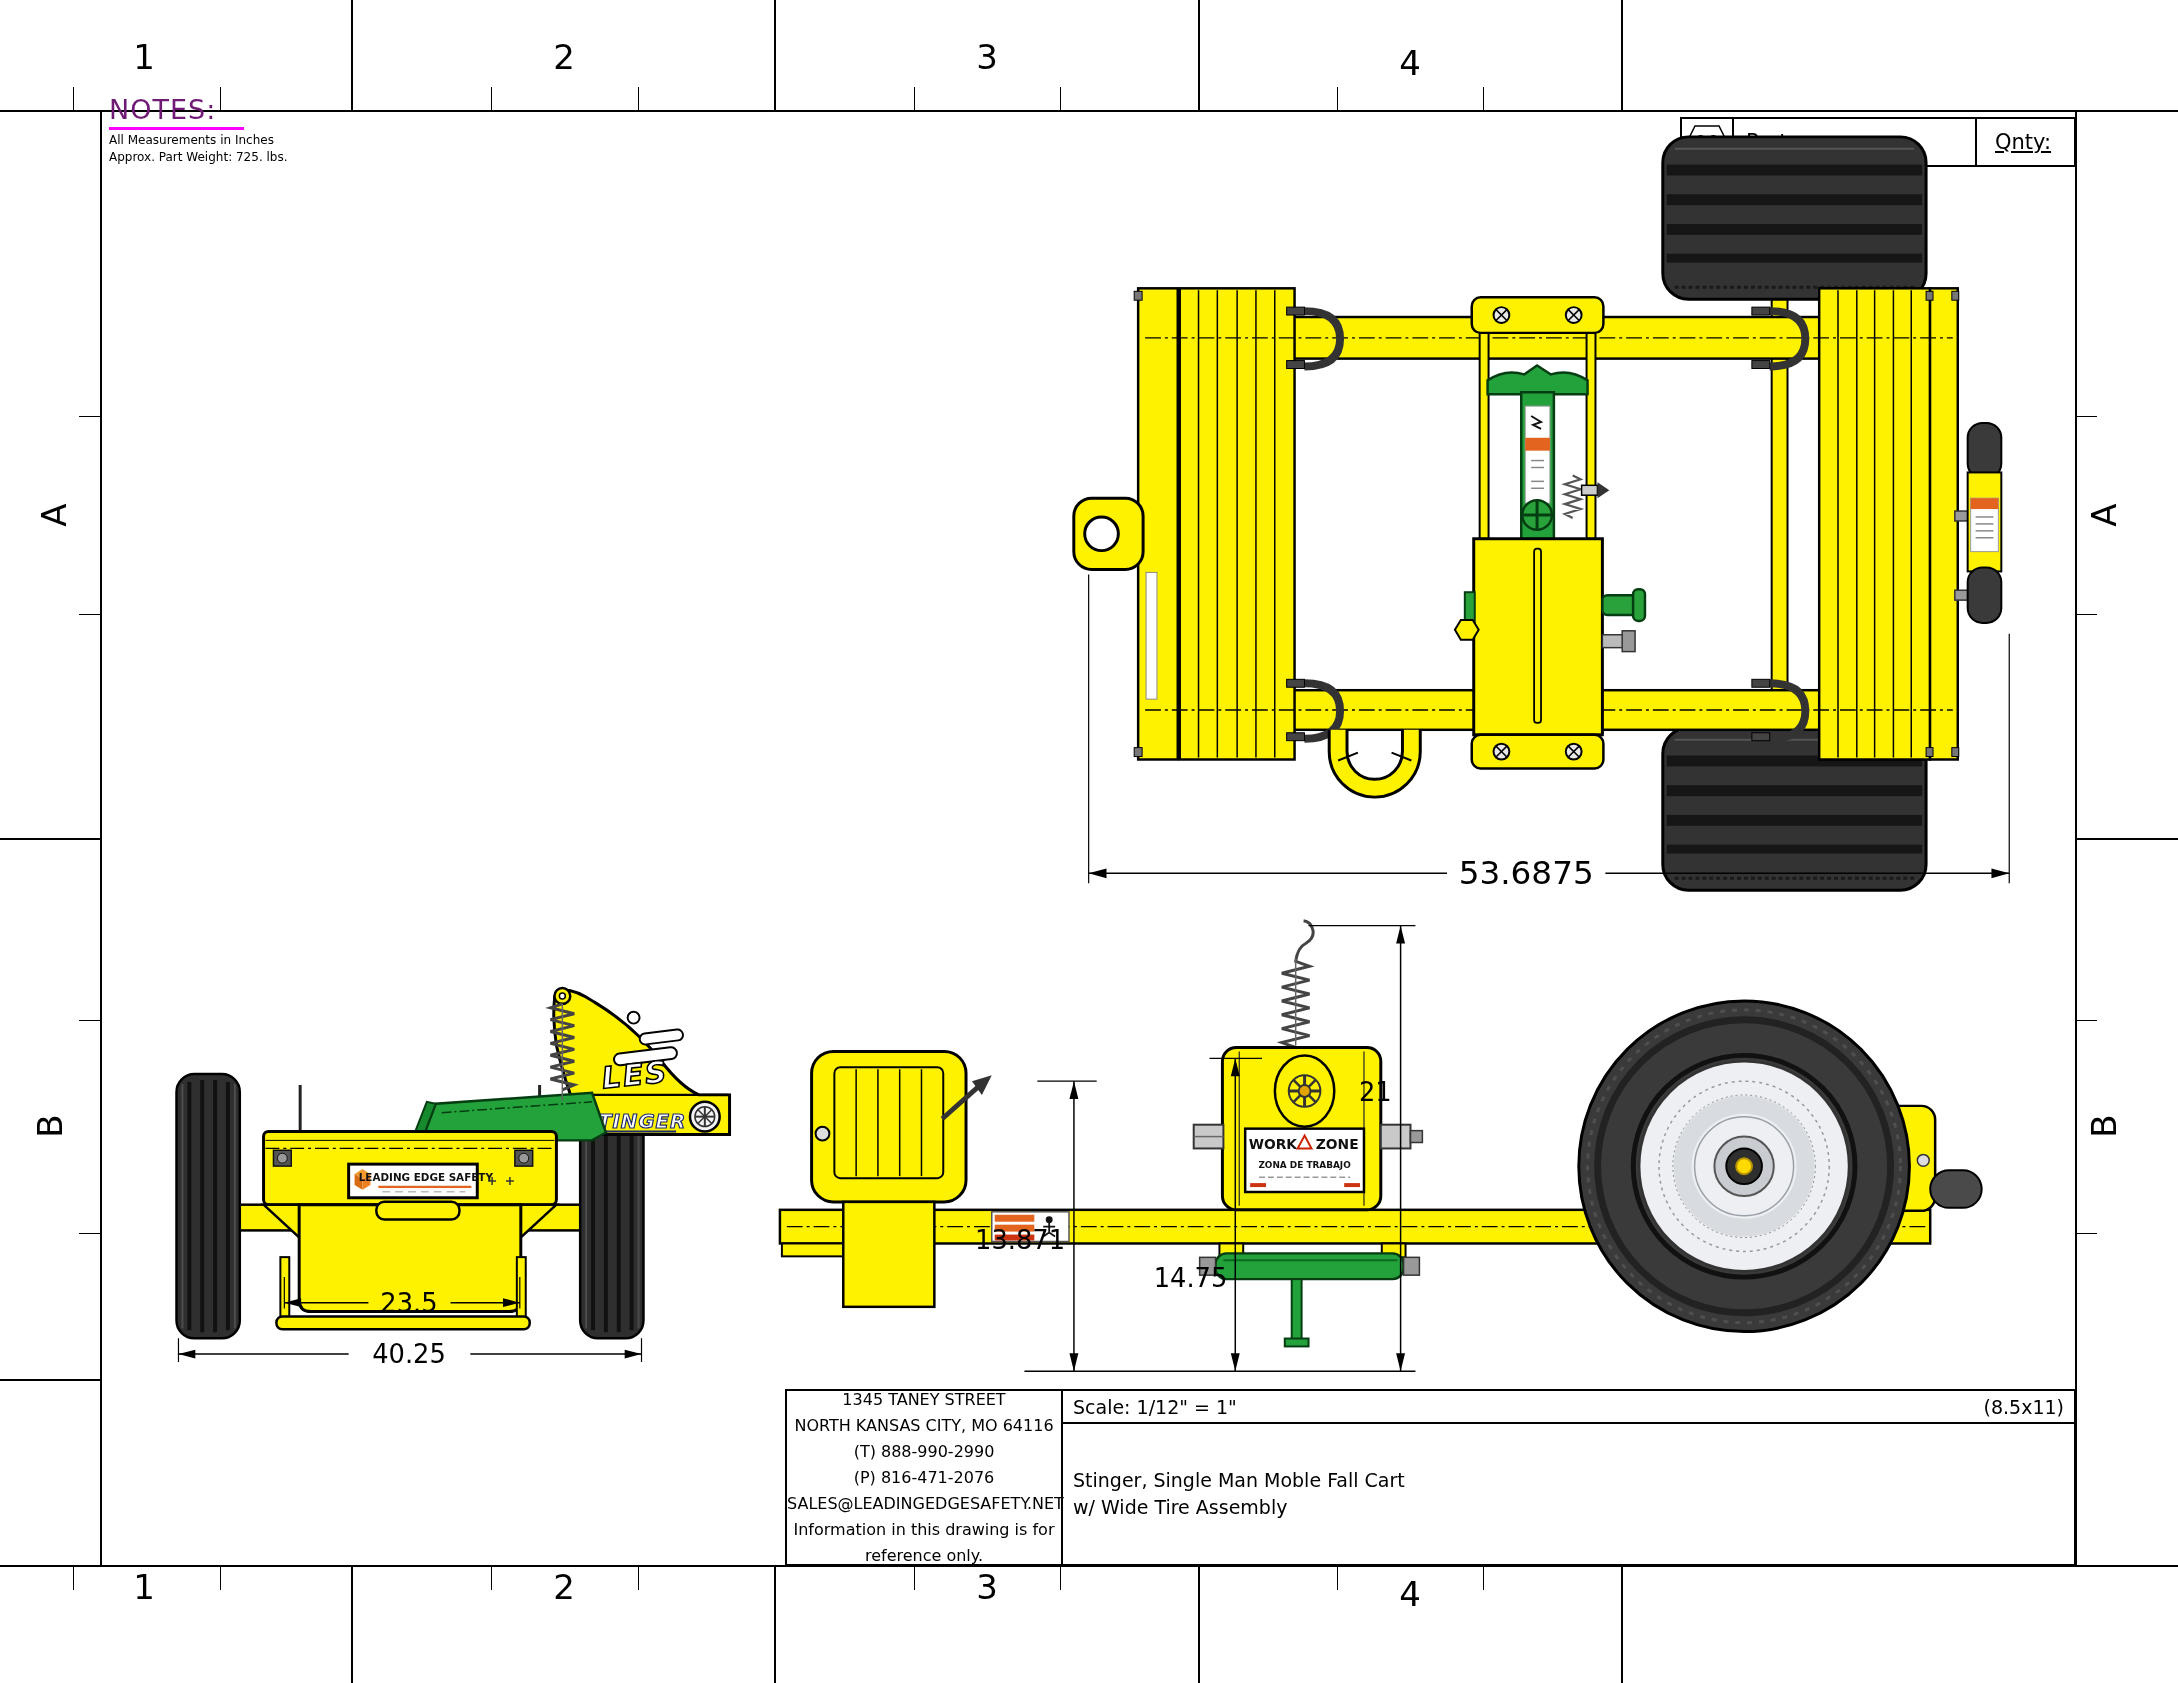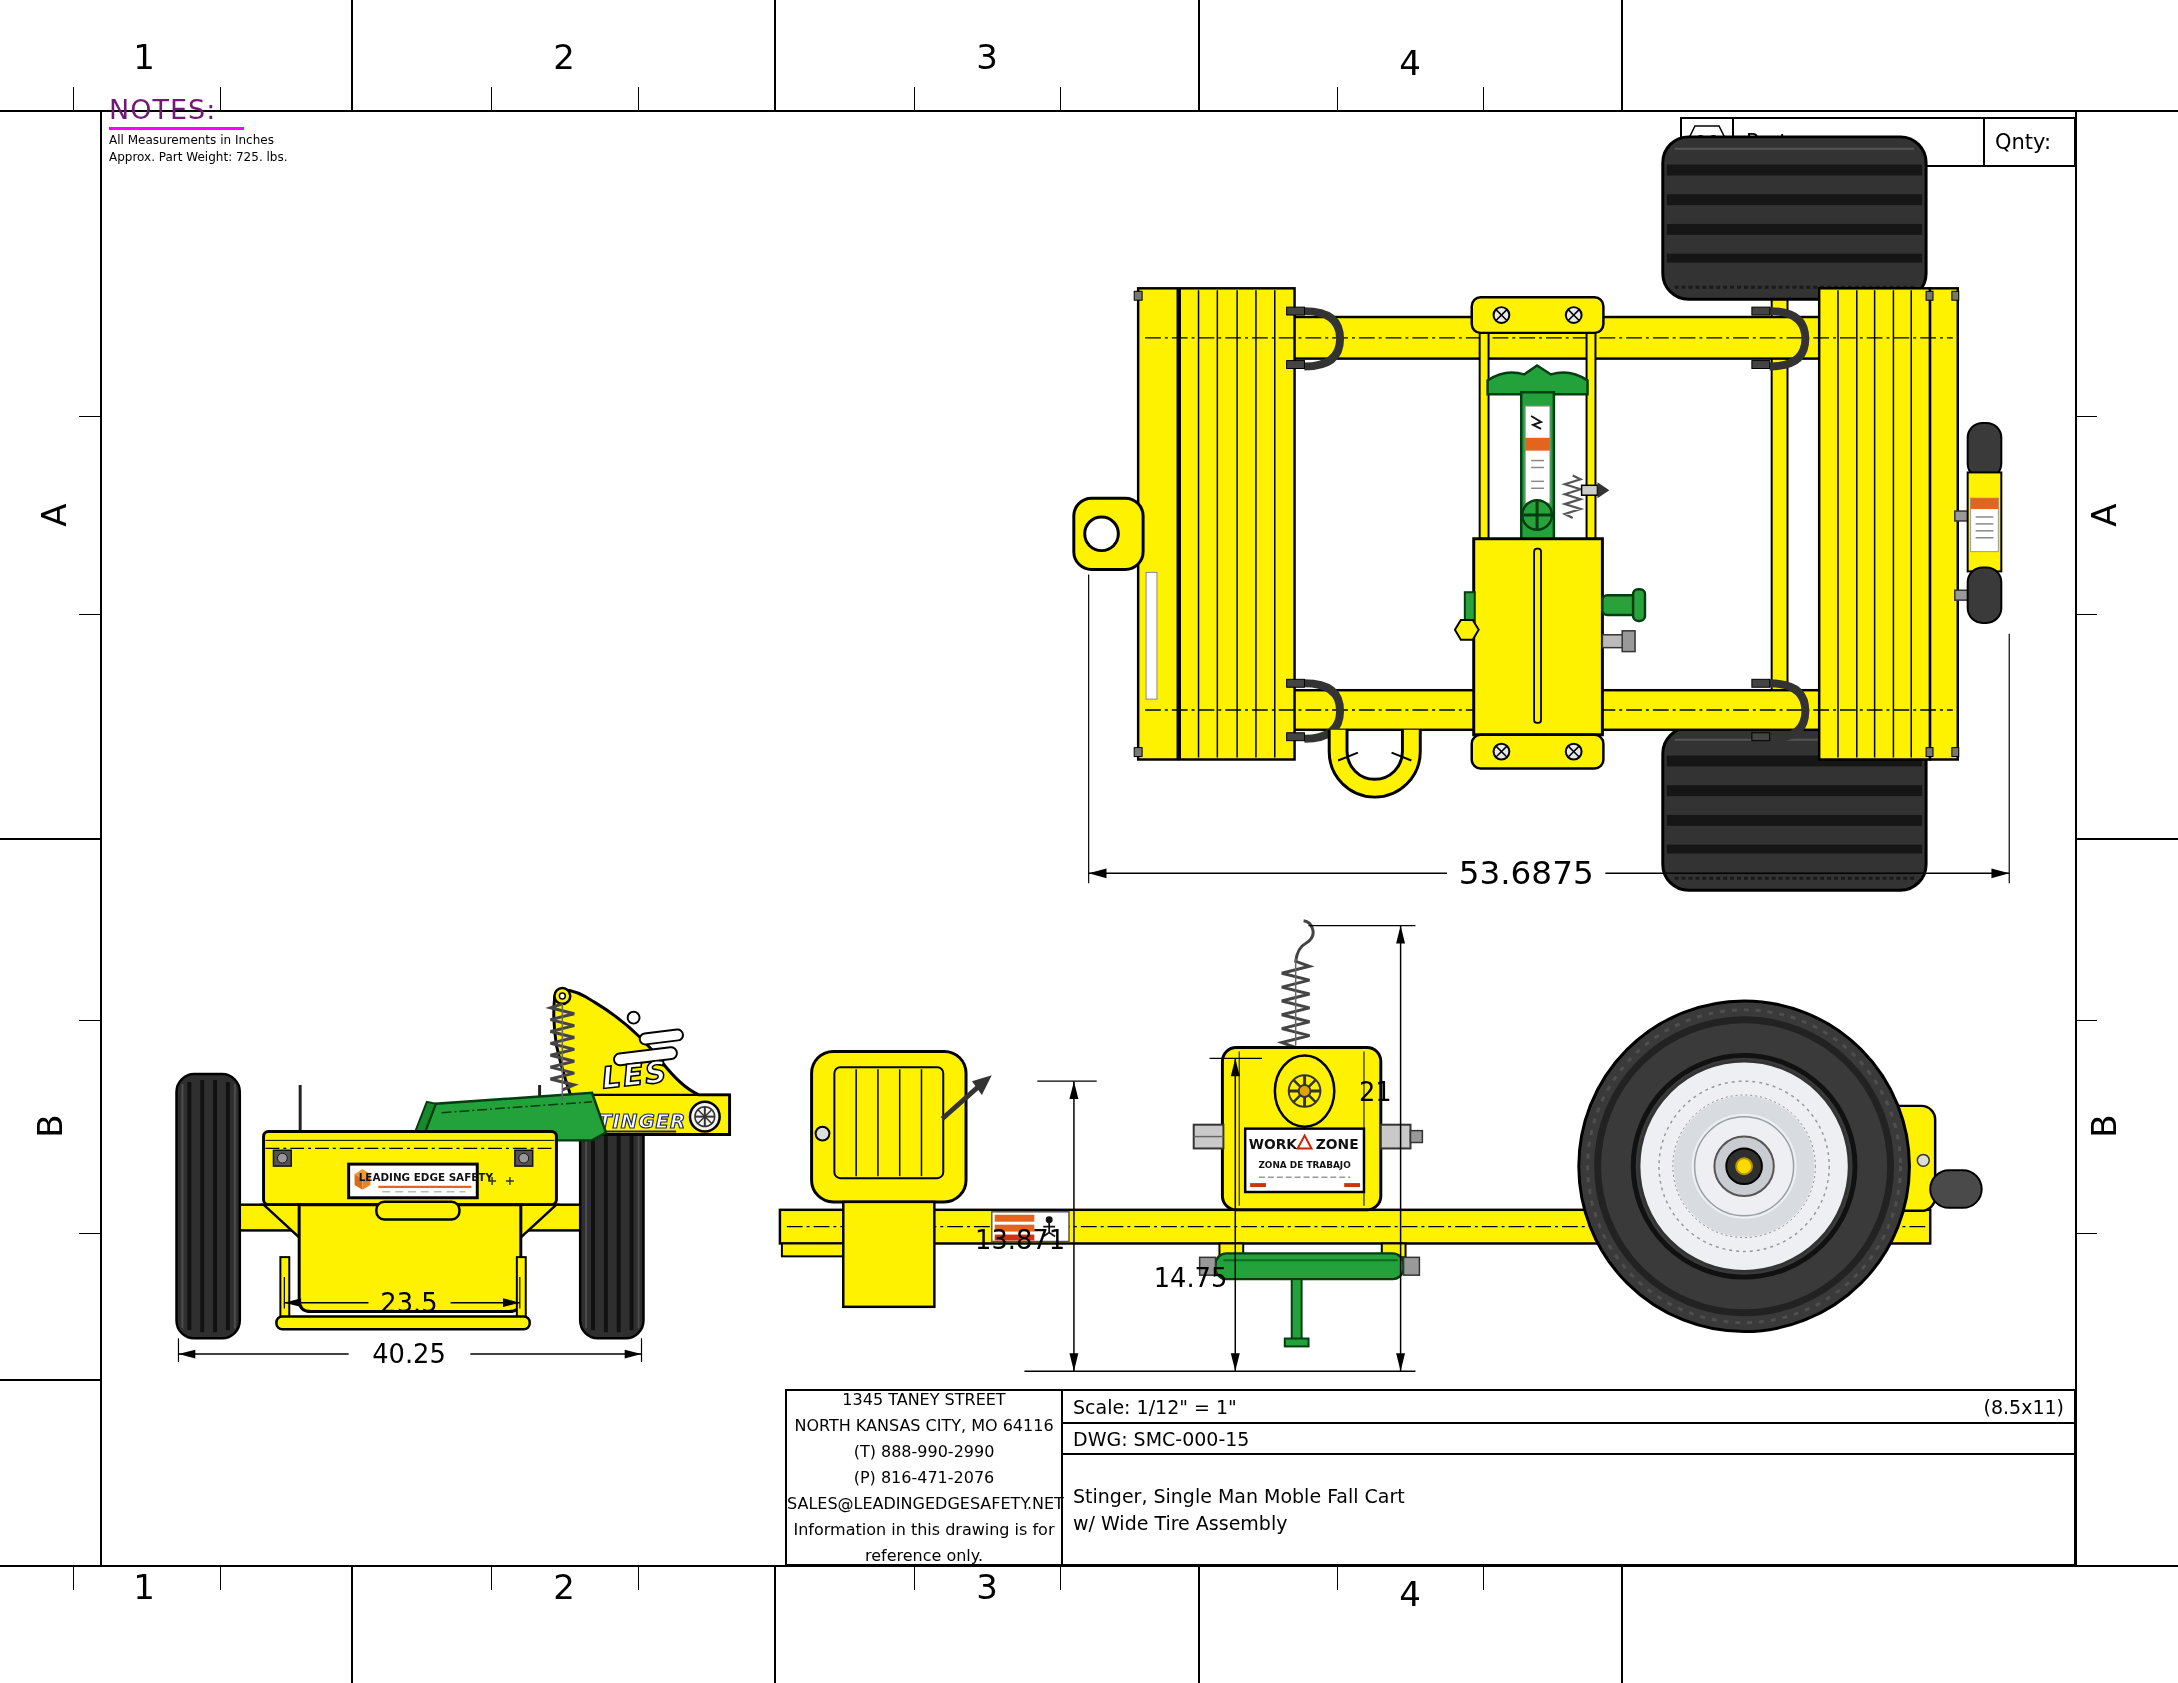--- a/index.html
+++ b/index.html
@@ -89,21 +89,21 @@
   </div>
 
   <div class="abs" style="left:1680px;top:117px;width:396px;height:50px;border:2px solid #000;box-sizing:border-box;display:flex;">
     <div style="width:50px;border-right:2px solid #000;display:flex;align-items:center;justify-content:center;">
       <svg width="44" height="38" viewBox="0 0 44 38">
         <polygon points="10,3 34,3 42,19 34,35 10,35 2,19" fill="none" stroke="#000" stroke-width="1.5"></polygon>
         <text x="22" y="26" text-anchor="middle" font-size="20" fill="#000">00</text>
       </svg>
     </div>
     <div class="cell-label" style="flex:1;display:flex;align-items:center;padding-left:12px;border-right:2px solid #000;">Parts:</div>
-    <div class="cell-label" style="width:79px;display:flex;align-items:center;padding-left:10px;">Qnty:</div>
+    <div class="cell-label" style="width:79px;display:flex;align-items:center;padding-left:18px;text-decoration:underline;">Qnty:</div>
   </div>
 
   <svg class="abs" style="left:1049px;top:124px;" width="990" height="782" viewBox="1060 125 1000 790">
 
     <rect x="1790" y="300" width="16" height="437" fill="#FFF200" stroke="#000" stroke-width="2"></rect>
 
     <g>
       <rect x="1680" y="138" width="266" height="164" rx="26" fill="#333" stroke="#000" stroke-width="3"></rect>
       <rect x="1684" y="166" width="258" height="11" fill="#161616"></rect>
       <rect x="1684" y="196" width="258" height="11" fill="#161616"></rect>
@@ -506,23 +506,20 @@
       <div class="tb-addr">(P) 816-471-2076</div>
       <div class="tb-addr small">SALES@LEADINGEDGESAFETY.NET</div>
       <div class="tb-addr small">Information in this drawing is for reference only.</div>
     </div>
 
     <div style="flex:1;display:flex;flex-direction:column;">
       <div style="height:31px;border-bottom:2px solid #000;display:flex;align-items:center;padding:0 10px;justify-content:space-between;">
         <span class="tb-row">Scale: 1/12" = 1"</span>
         <span class="tb-row">(8.5x11)</span>
       </div>
-      <div style="height:29px;border-bottom:2px solid #000;display:flex;align-items:center;padding:0 10px;">
-        <span class="tb-row">DWG: SMC-000-15</span>
-      </div>
       <div style="flex:1;display:flex;flex-direction:column;justify-content:center;padding:0 10px;">
         <div class="tb-title">Stinger, Single Man Moble Fall Cart</div>
         <div class="tb-title">w/ Wide Tire Assembly</div>
       </div>
     </div>
   </div>
 
 </div>
 
 

